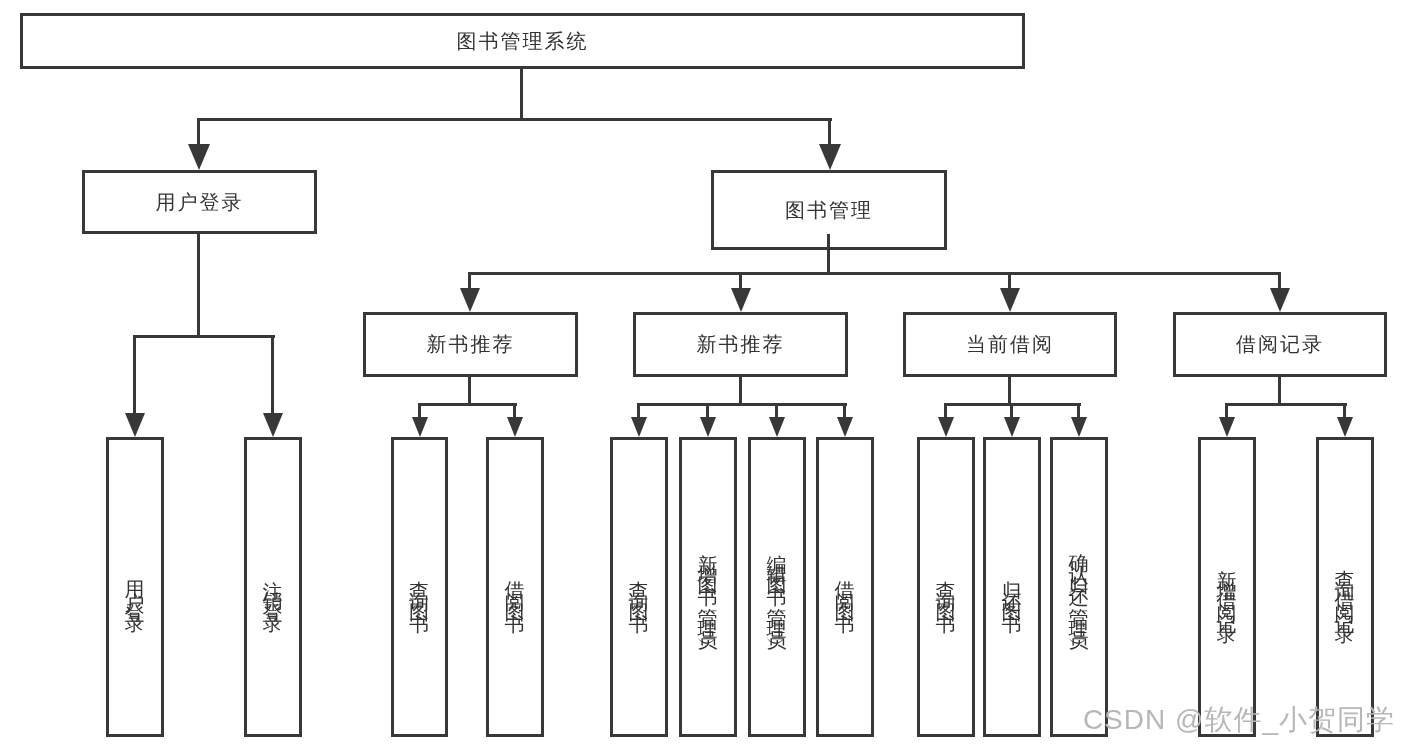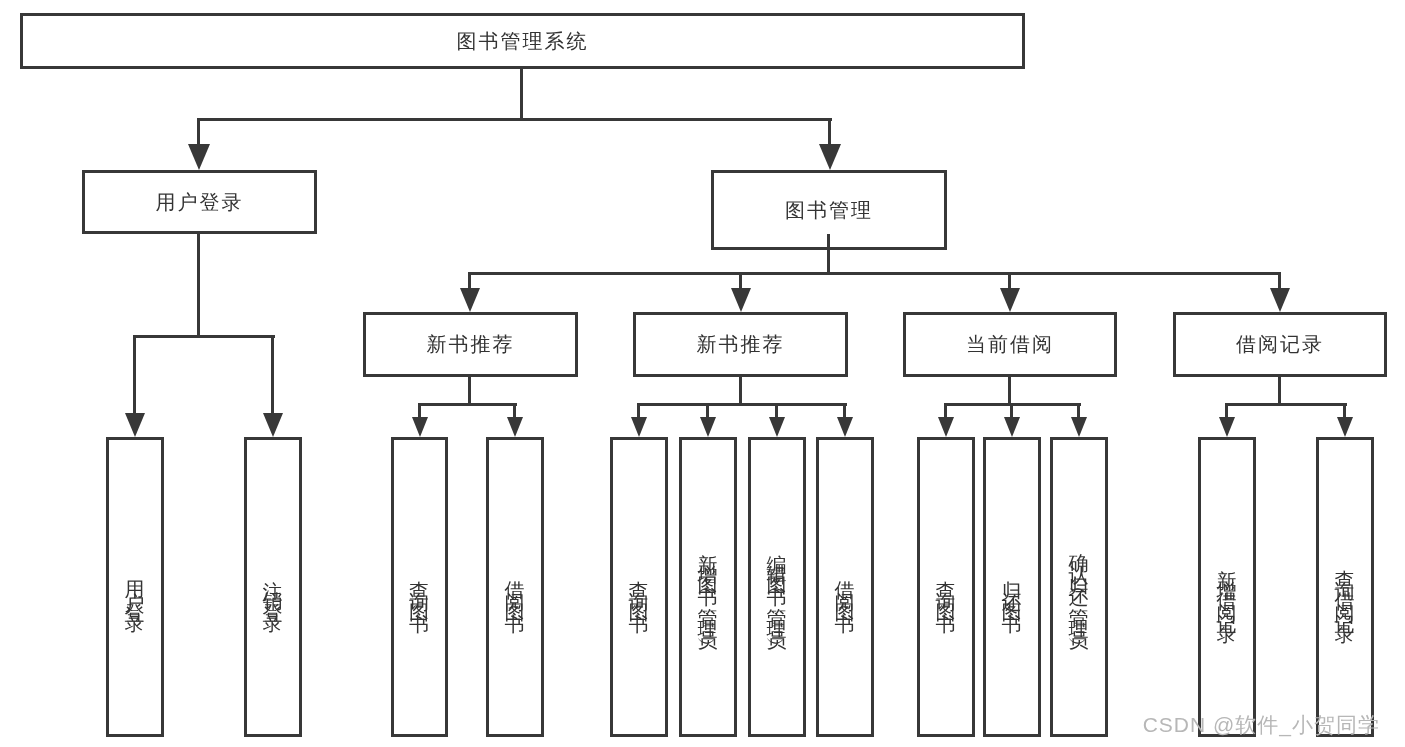--- a/index.html
+++ b/index.html
@@ -34,22 +34,22 @@
     letter-spacing:11px;color:var(--text);
     white-space:nowrap;
   }
   .vl{position:absolute;width:3px;background:var(--line);}
   .hl{position:absolute;height:3px;background:var(--line);}
   .ah{position:absolute;width:0;height:0;}
   .ah-lg{border-left:11px solid transparent;border-right:11px solid transparent;border-top:26px solid var(--line);}
   .ah-md{border-left:10px solid transparent;border-right:10px solid transparent;border-top:24px solid var(--line);}
   .ah-sm{border-left:8px solid transparent;border-right:8px solid transparent;border-top:20px solid var(--line);}
   .watermark{
-    position:absolute;right:25px;bottom:8px;
-    font-size:21px;color:var(--watermark);letter-spacing:1px;white-space:nowrap;
+    position:absolute;right:10px;bottom:8px;
+    font-size:28px;color:var(--watermark);letter-spacing:1px;white-space:nowrap;
   }
 </style>
 </head>
 <body>
 
 <div class="canvas">
 
   <div class="hbox" style="left:20px;top:13px;width:1005px;height:56px">
     <span>图书管理系统</span>
   </div>

